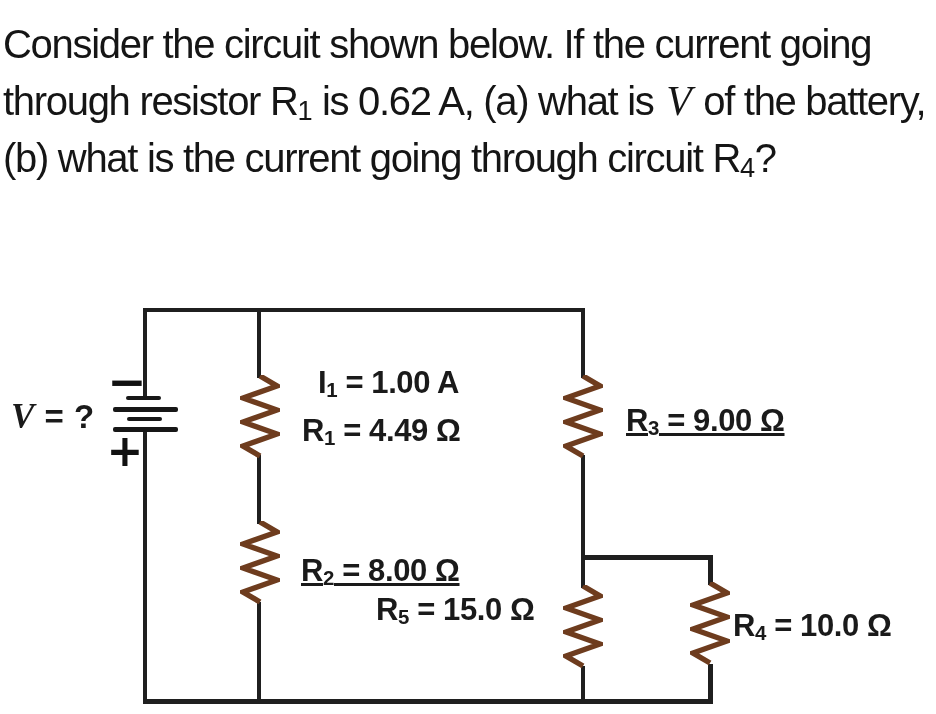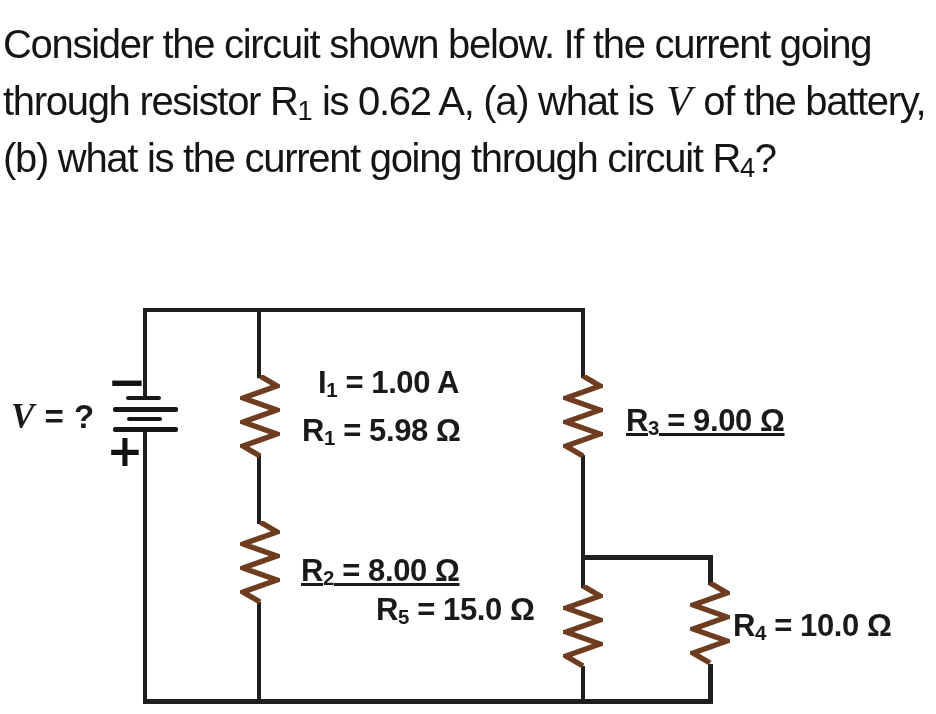--- a/index.html
+++ b/index.html
@@ -85,21 +85,21 @@
     <polyline points="20,1 37,11 3,23 37,35 3,47 37,59 3,71 20,81" fill="none" stroke="#6e3c1e" stroke-width="5.5"></polyline>
   </svg>
   <svg class="resistor" style="left:690px;top:582px;" width="40" height="84" viewBox="0 0 40 84">
     <polyline points="20,1 37,11 3,23 37,35 3,47 37,59 3,71 20,81" fill="none" stroke="#6e3c1e" stroke-width="5.5"></polyline>
   </svg>
 
   <div class="vlabel"><span class="vvar">V</span><span> = ?</span></div>
 
   <div class="clabel" style="left:302px;top:365px;margin-left:16px;"><span>I</span><sub>1</sub><span> = 1.00 A</span></div>
 
-  <div class="clabel" style="left:302px;top:413px;"><span>R</span><sub>1</sub><span> = 5.98 Ω</span></div>
+  <div class="clabel" style="left:302px;top:413px;"><span>R</span><sub>1</sub><span> = 4.49 Ω</span></div>
 
   <div class="clabel" style="left:626px;top:403px;text-decoration:underline;"><span>R</span><sub>3</sub><span> = 9.00 Ω</span></div>
 
   <div class="clabel" style="left:301px;top:553px;text-decoration:underline;"><span>R</span><sub>2</sub><span> = 8.00 Ω</span></div>
 
   <div class="clabel" style="left:376px;top:592px;"><span>R</span><sub>5</sub><span> = 15.0 Ω</span></div>
 
   <div class="clabel" style="left:733px;top:608px;"><span>R</span><sub>4</sub><span> = 10.0 Ω</span></div>
 
 </div>

